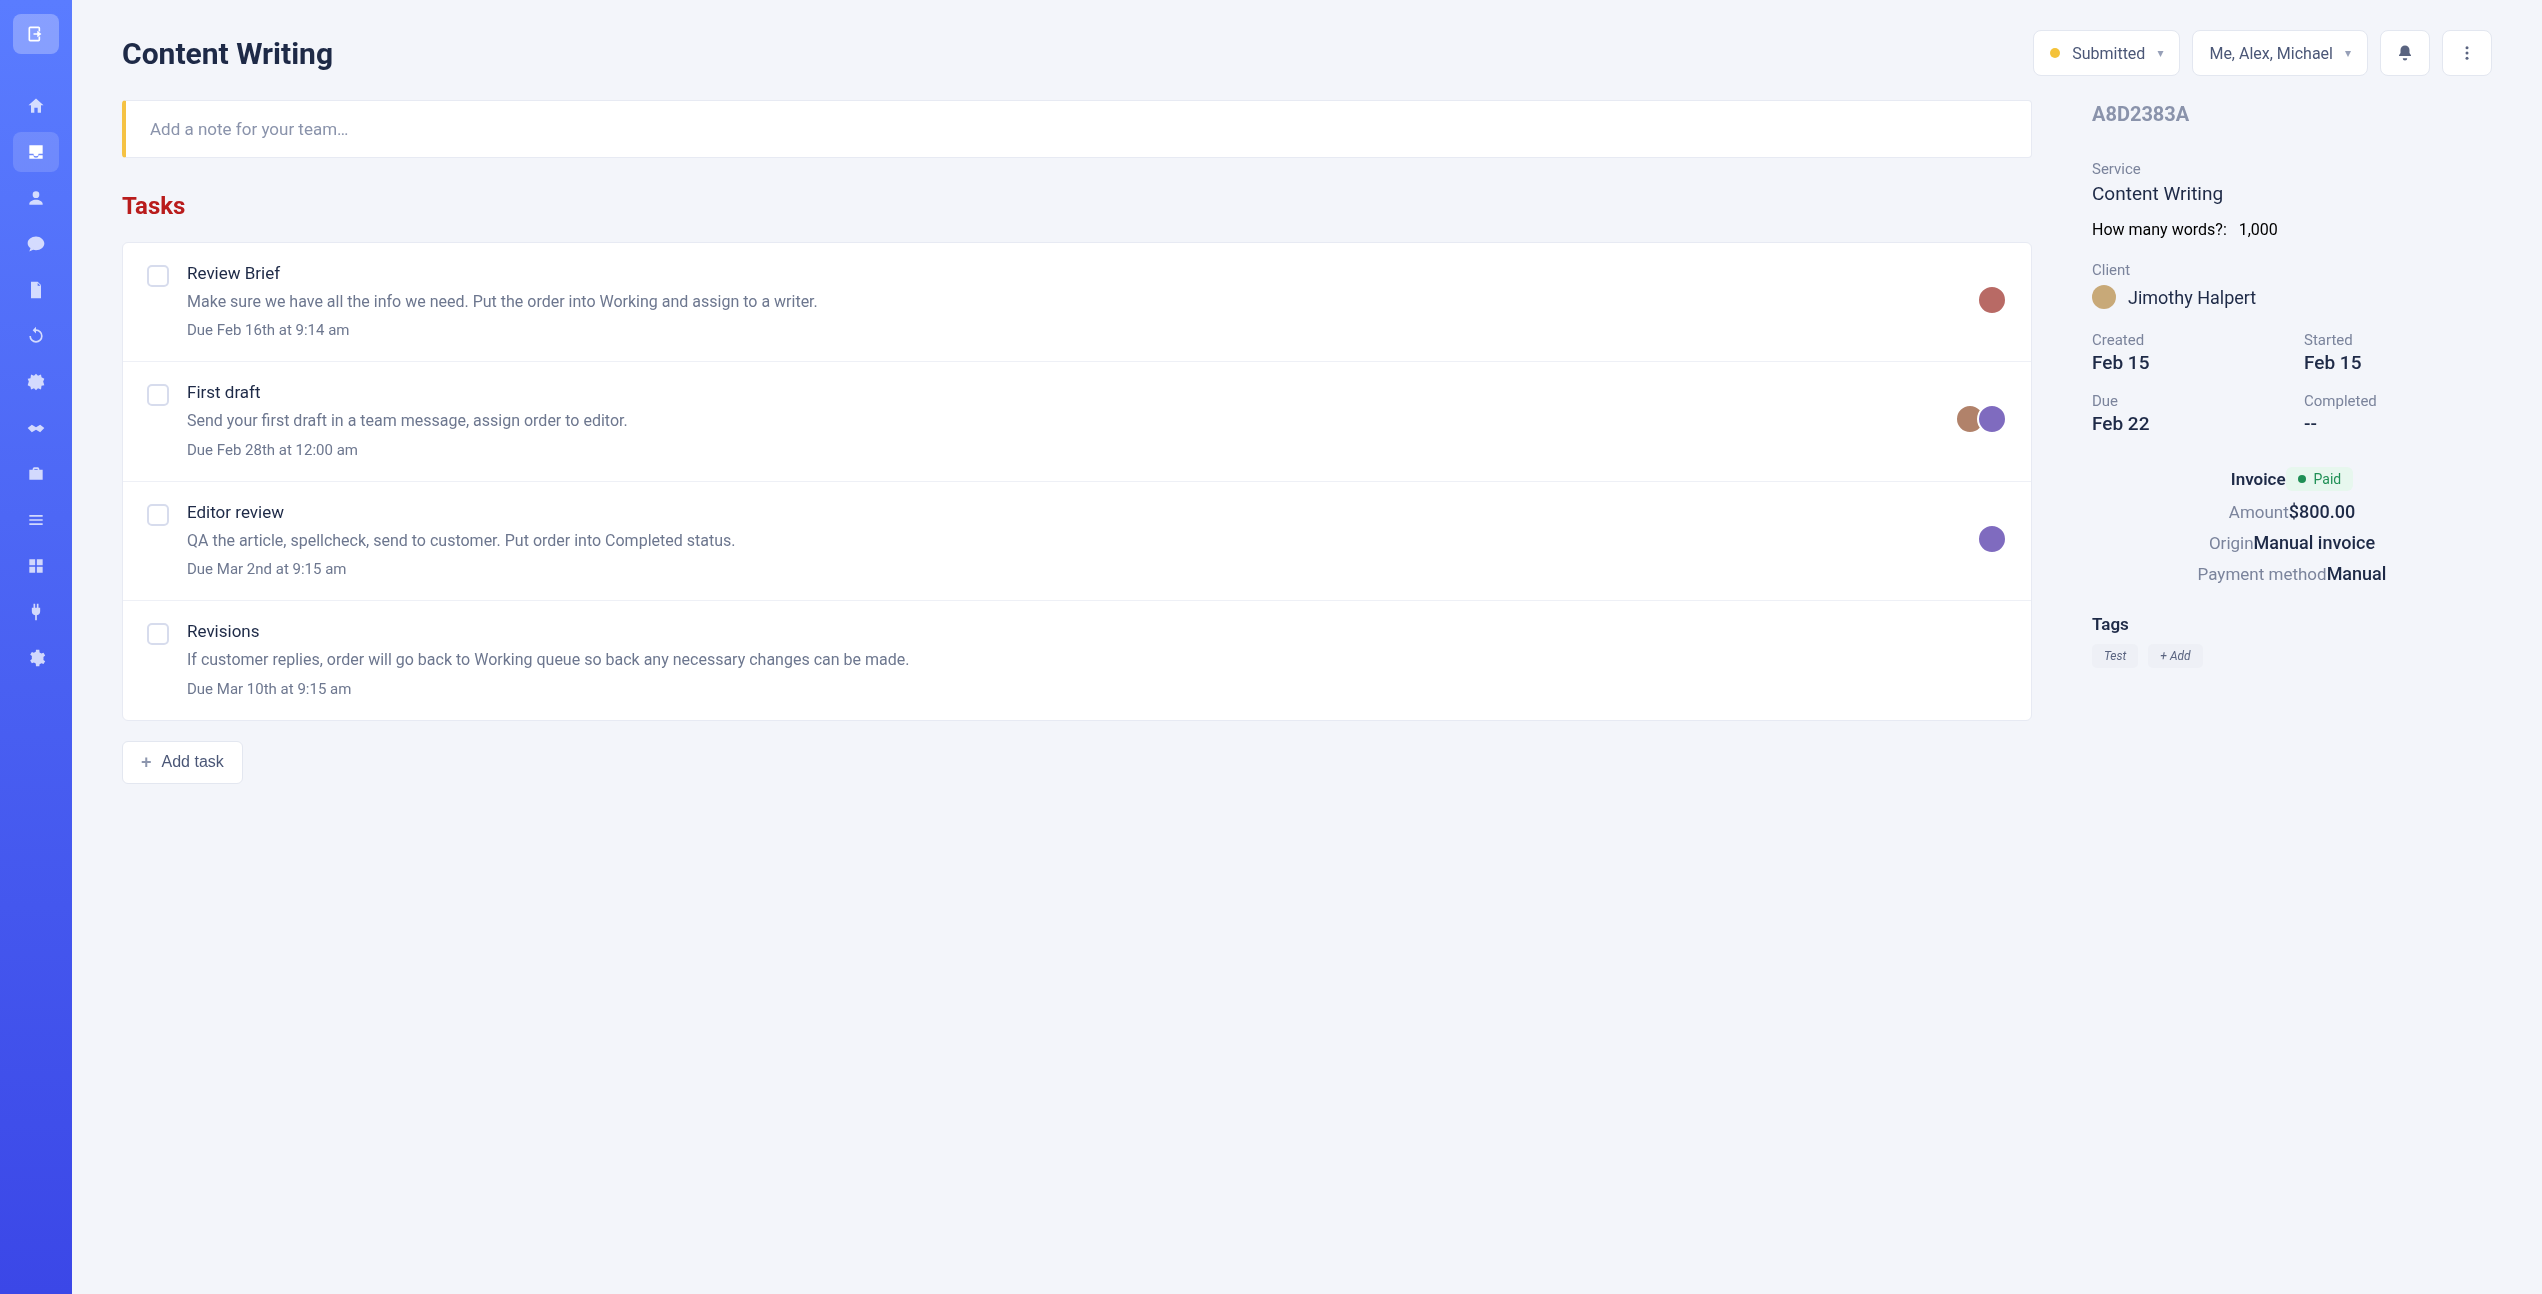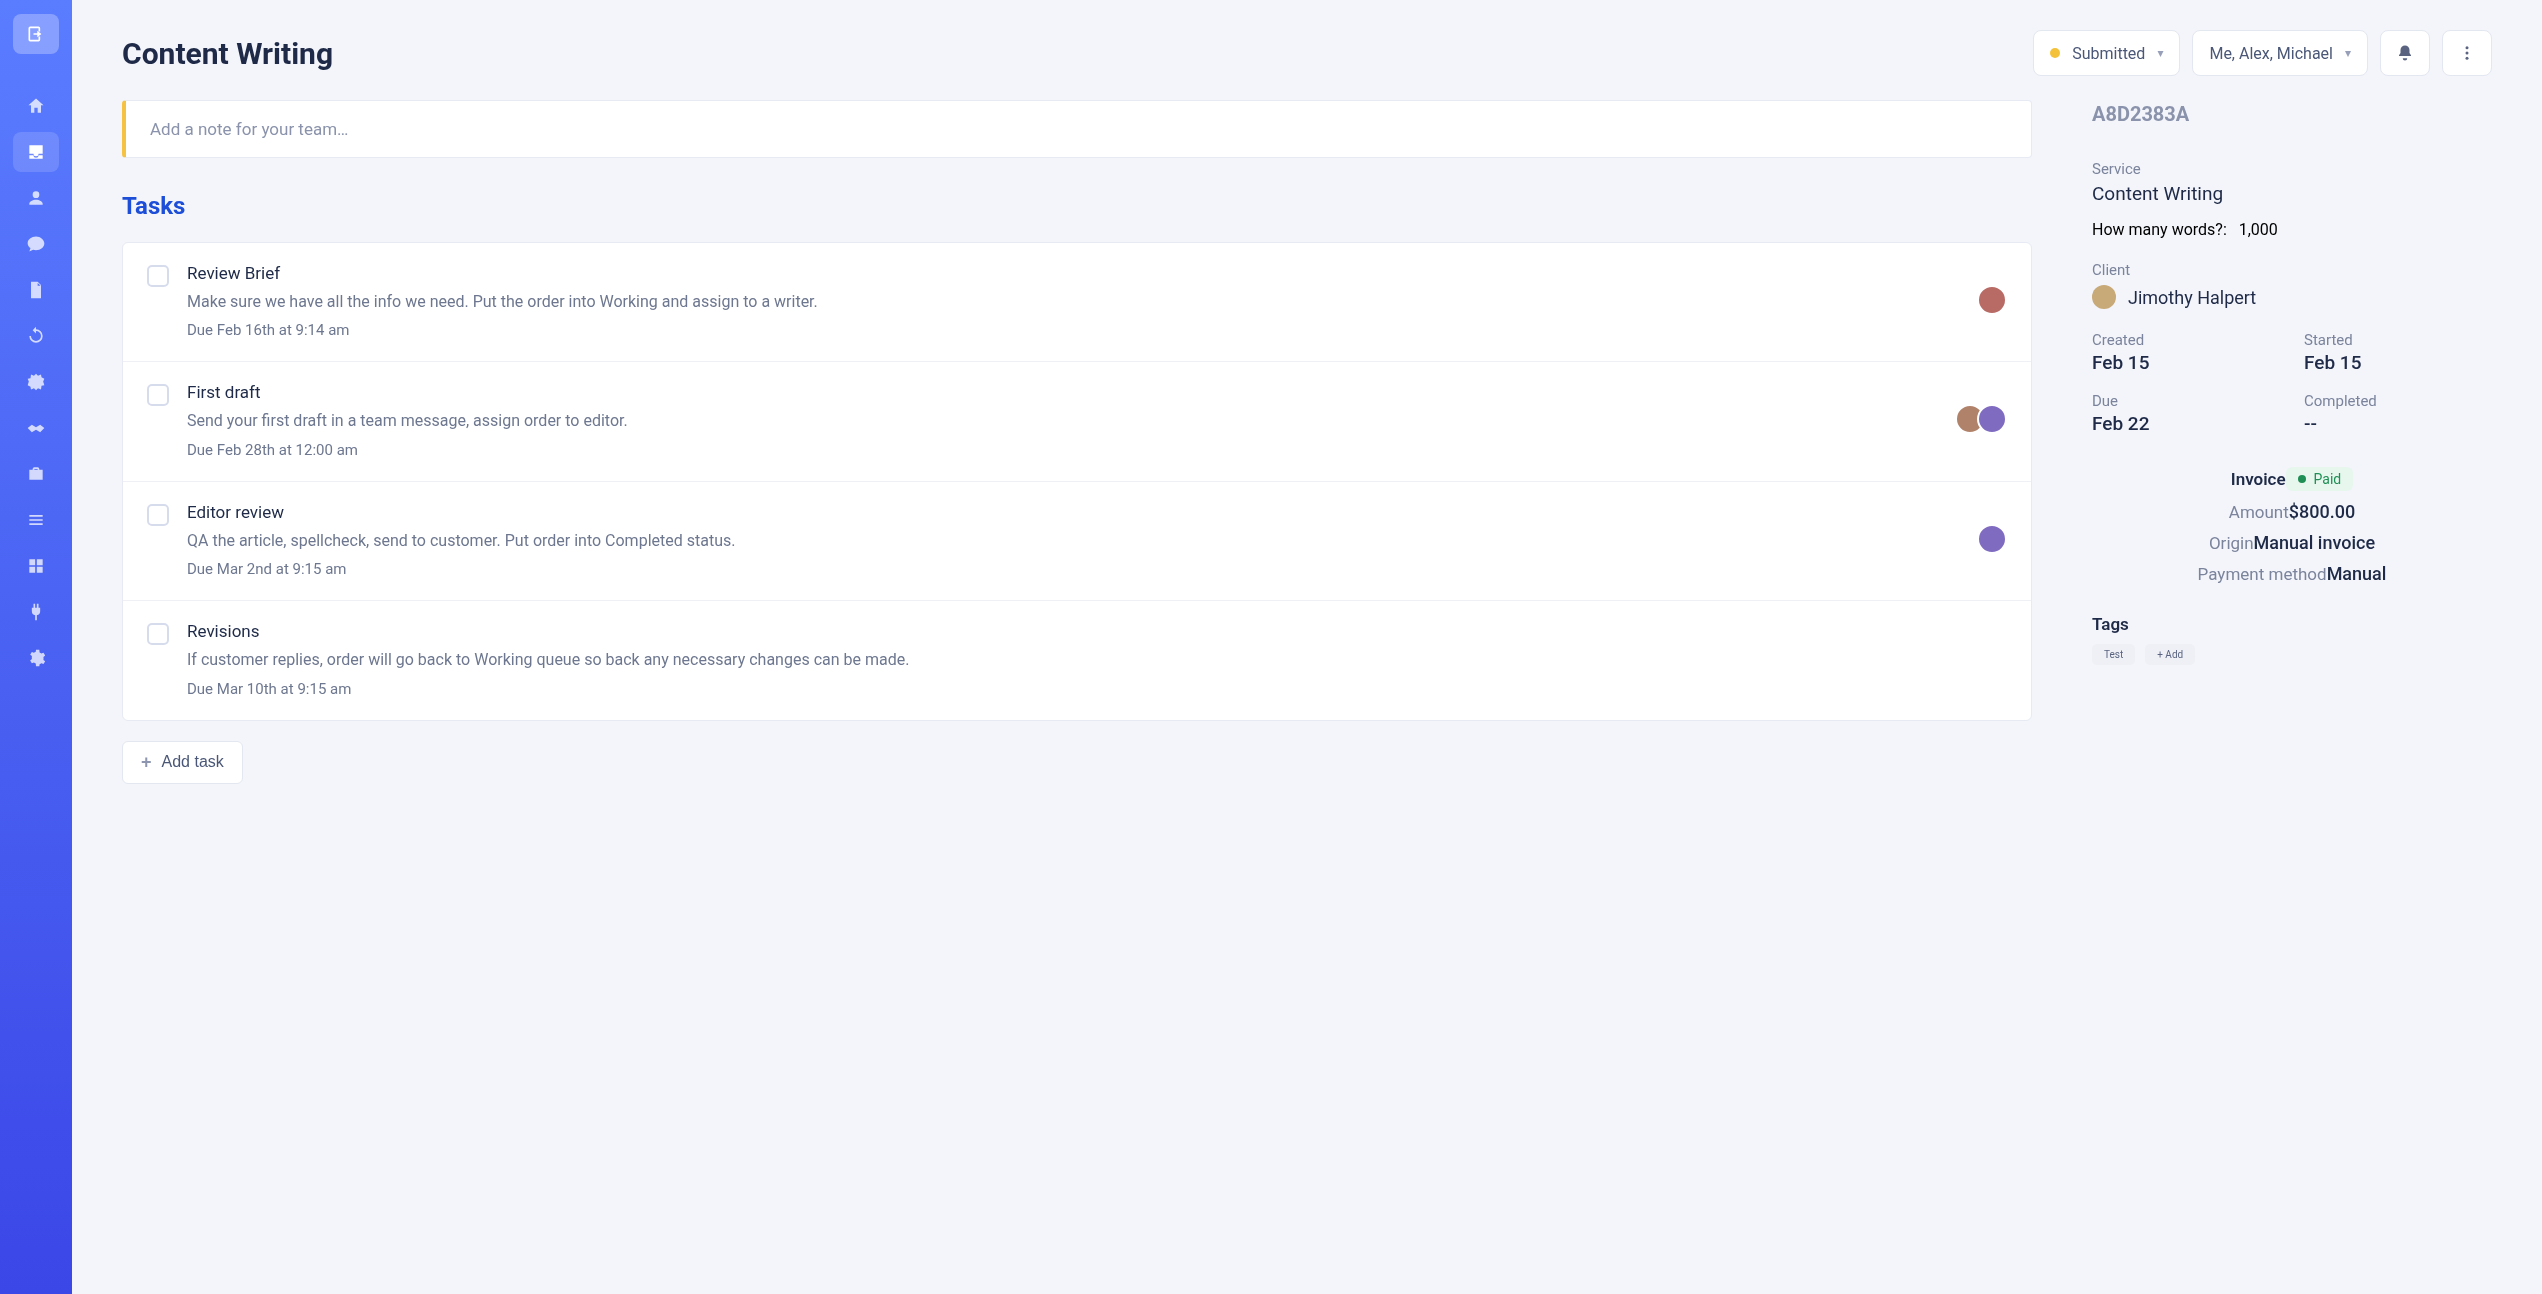--- a/index.html
+++ b/index.html
@@ -111,21 +111,21 @@
     padding: 18px 24px;
     color: #8a93ab;
     font-size: 17px;
     margin-bottom: 34px;
     cursor: text;
   }
 
   .section-title {
     font-size: 24px;
     font-weight: 700;
-    color: #1d4ed8;
+    color: #b91c1c;
     margin-bottom: 22px;
   }
 
   .tasks {
     background: #ffffff;
     border: 1px solid #e7eaf3;
     border-radius: 6px;
     margin-bottom: 20px;
   }
   .task {
@@ -241,24 +241,25 @@
   .badge-paid::before {
     content: "";
     width: 8px; height: 8px; border-radius: 50%;
     background: #1f8f55;
   }
 
   .tags-row { display: flex; gap: 10px; margin-top: 10px; }
   .tag {
     background: #eef0f6;
     color: #5a6480;
-    font-size: 10px;
+    font-size: 12px;
     padding: 5px 12px;
     border-radius: 5px;
     cursor: default;
+    font-style: italic;
   }
   .tag.add { cursor: pointer; }
 
 </style>
 </head>
 <body>
 
 <div class="app">
 
   <nav class="sidebar">

